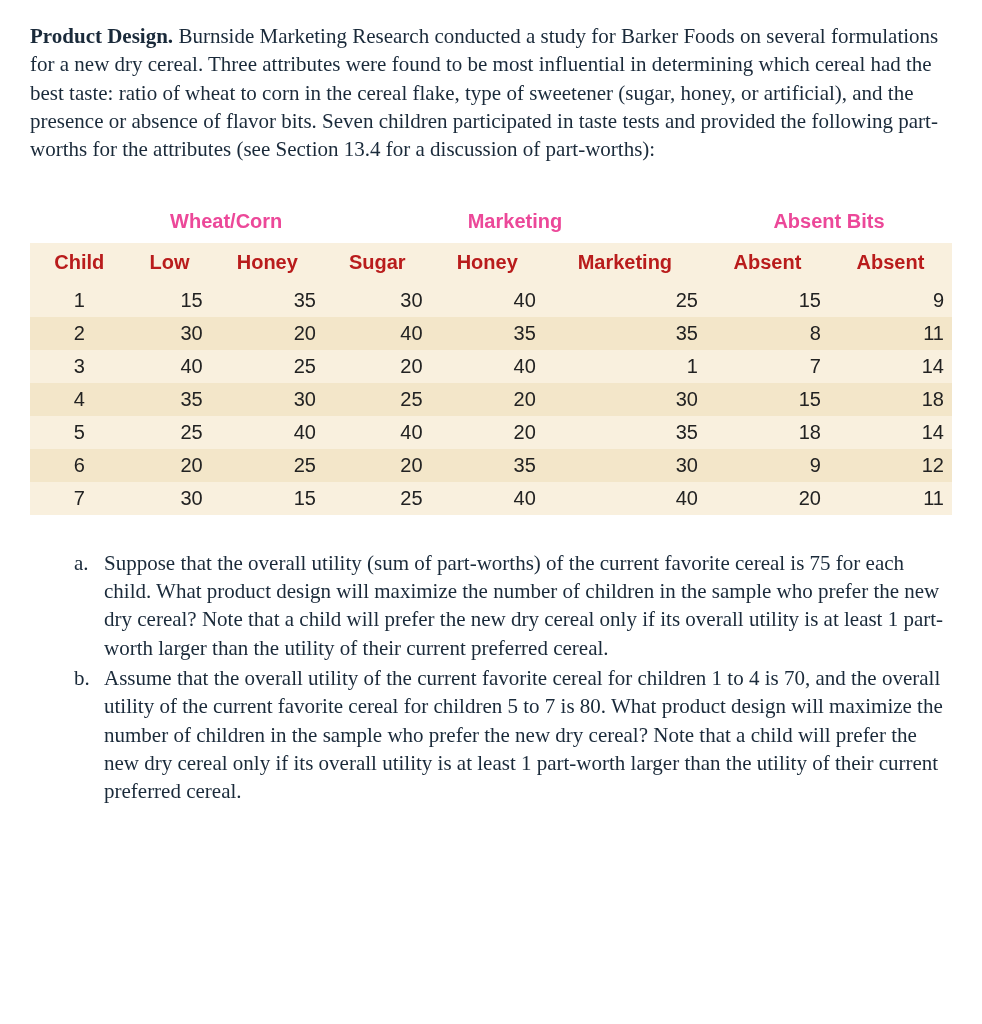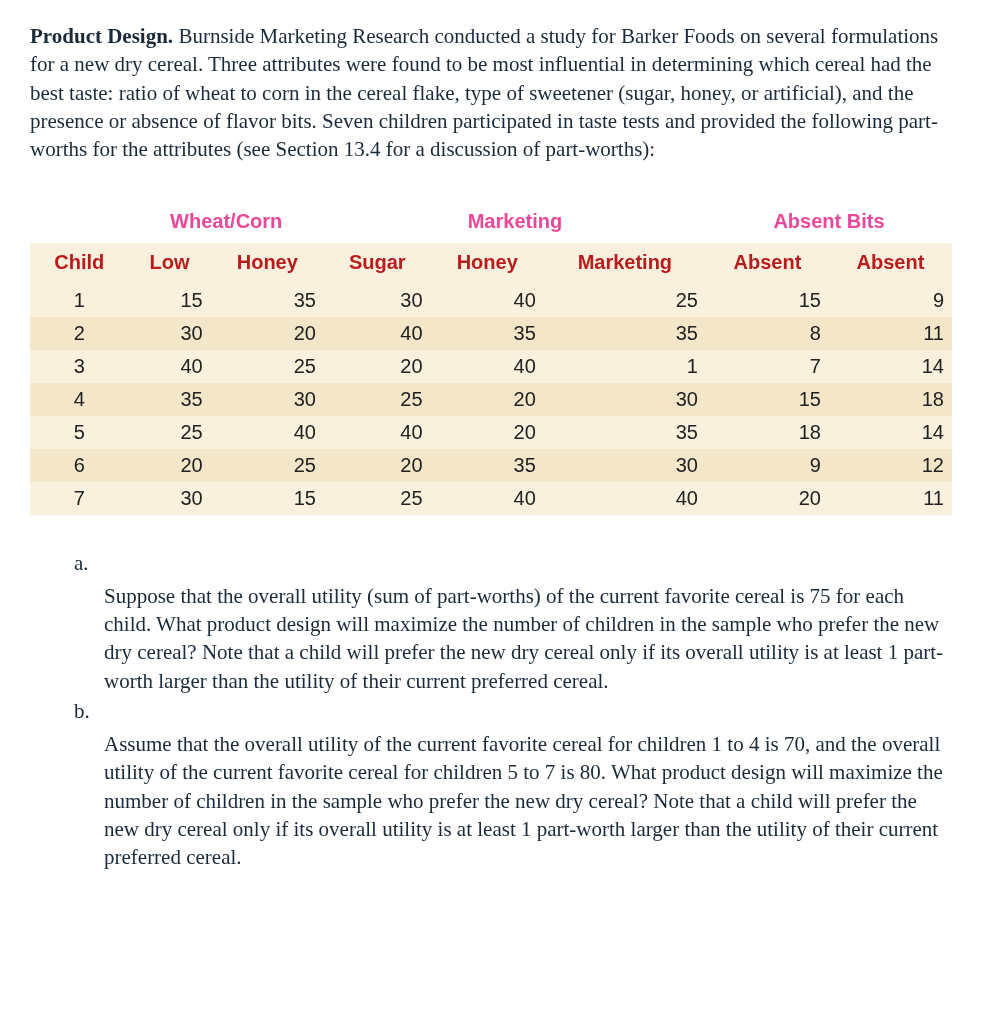--- a/index.html
+++ b/index.html
@@ -71,21 +71,20 @@
   .subpart {
     display: flex;
     margin-bottom: 2px;
   }
   .subpart-letter {
     width: 30px;
     flex-shrink: 0;
   }
   .subpart-body {
     flex: 1;
-    margin-top: 33px;
   }
 </style>
 </head>
 <body>
 
 <div class="problem">
   <div class="problem-body">
     <span class="bold">Product Design.</span>
     <span>Burnside Marketing Research conducted a study for Barker Foods on several formulations for a new dry cereal. Three attributes were found to be most influential in determining which cereal had the best taste: ratio of wheat to corn in the cereal flake, type of sweetener (sugar, honey, or artificial), and the presence or absence of flavor bits. Seven children participated in taste tests and provided the following part-worths for the attributes (see Section 13.4 for a discussion of part-worths):</span>
   </div>

